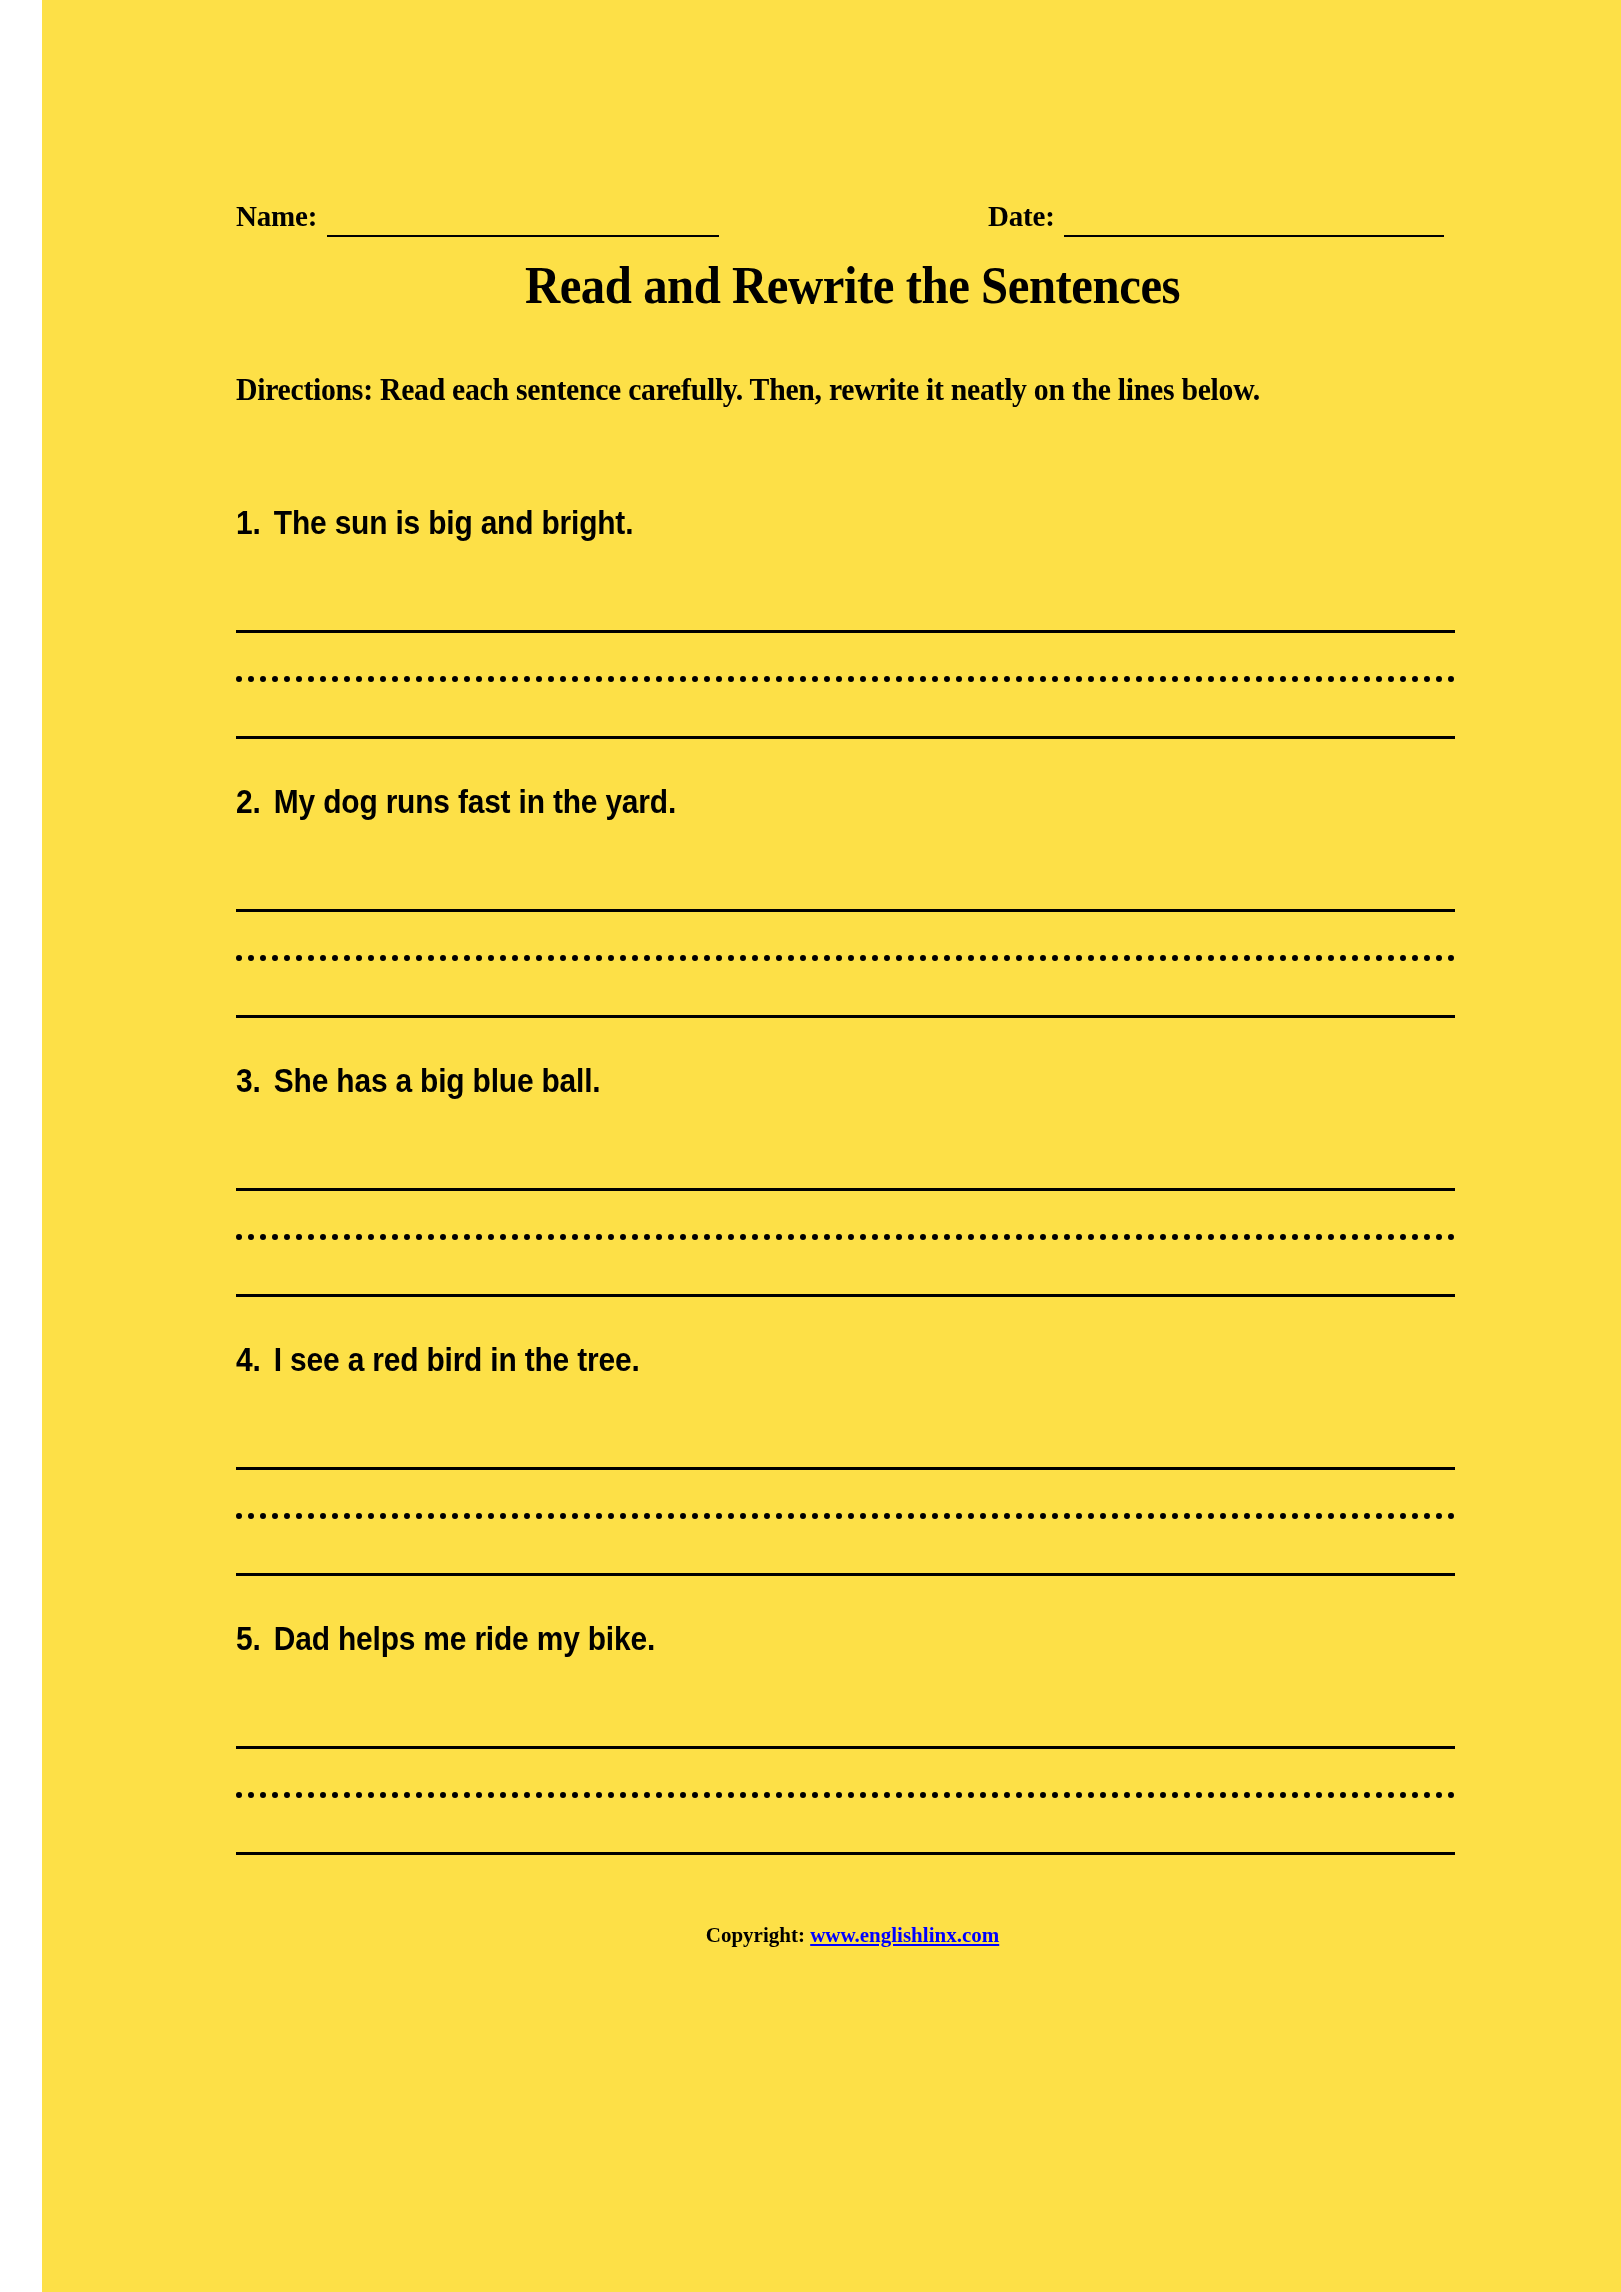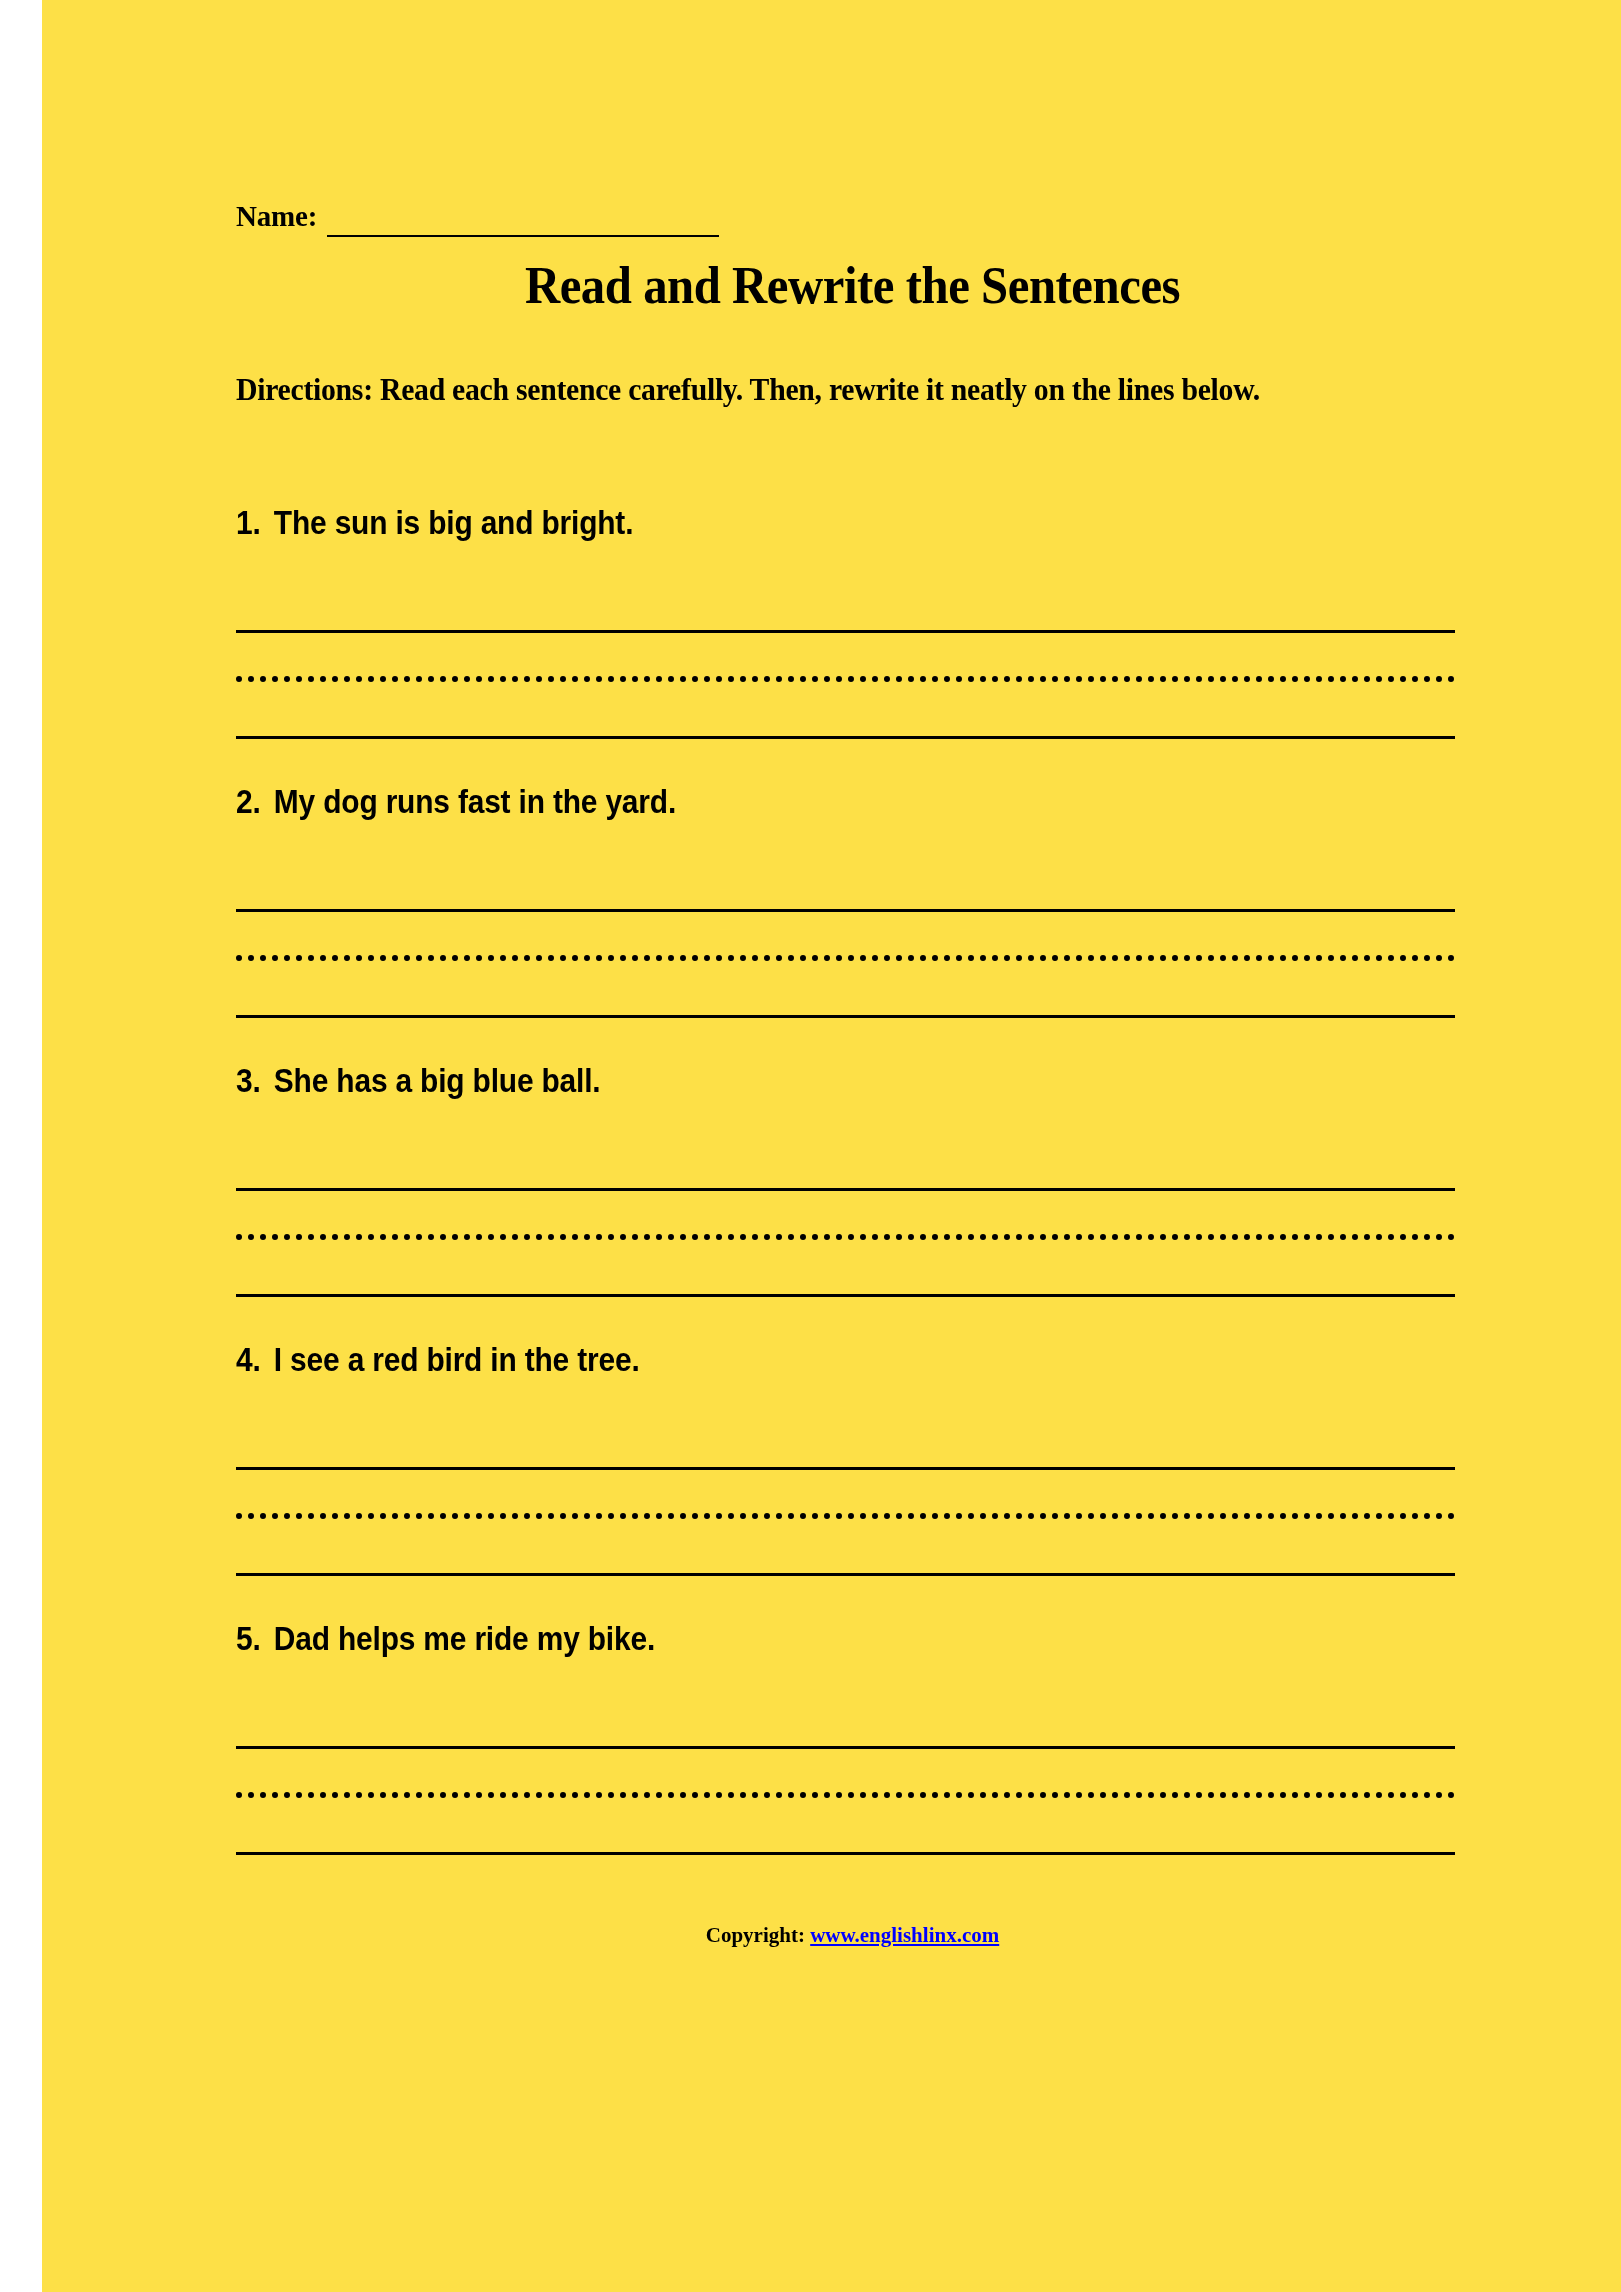--- a/index.html
+++ b/index.html
@@ -165,20 +165,24 @@
 </head>
 <body>
 
 <div class="page">
 
   <div class="namedate-row">
     <div class="field field-name">
       <span class="field-label">Name:</span>
       <span class="field-rule"></span>
     </div>
+    <div class="field field-date">
+      <span class="field-label">Date:</span>
+      <span class="field-rule"></span>
+    </div>
   </div>
 
   <div class="title">Read and Rewrite the Sentences</div>
 
   <div class="directions">Directions: Read each sentence carefully. Then, rewrite it neatly on the lines below.</div>
 
   <div class="questions">
 
     <div class="question-block">
       <div class="question-text">

